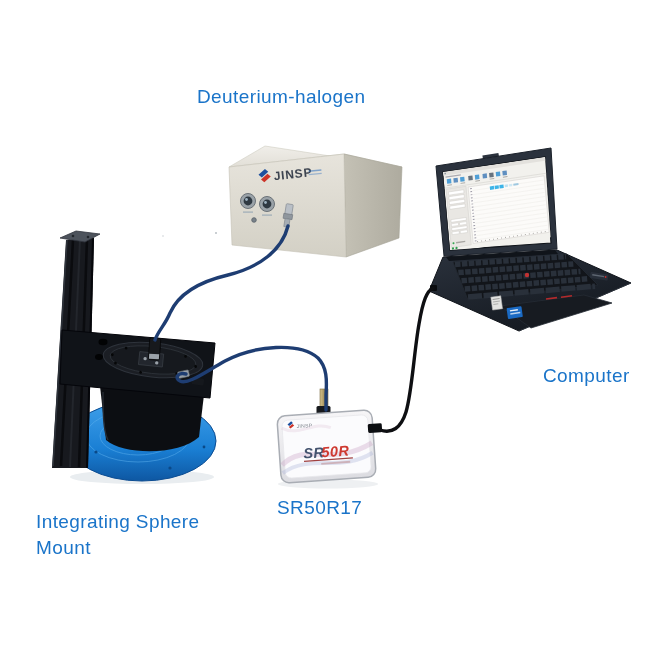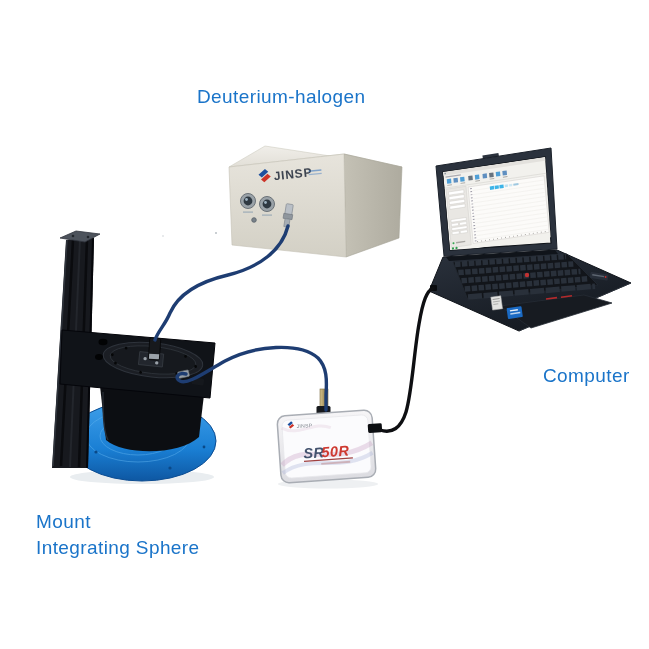--- a/index.html
+++ b/index.html
@@ -279,18 +279,19 @@
       <path d="M288,226 C282,250 260,267 228,275 C198,282 178,295 170,313 C165,325 158,331 155,340" stroke="#1e3d72" stroke-width="3.4"></path>
       <path d="M186,374 C178,372 174,378 180,381 C188,385 205,372 225,361 C255,345 300,342 318,358 C327,367 327,380 326,395 L326,410" stroke="#1e3d72" stroke-width="3.4"></path>
       <path d="M380,430 C392,434 401,428 406,412 C412,392 414,352 419,324 C423,300 427,291 433,288" stroke="#0e0f12" stroke-width="3.4"></path>
     </g>
   </svg>
 
   <div class="dev-label" style="left:197px;top:84px;">
     <div>Deuterium-halogen</div>
   </div>
   <div class="dev-label" style="left:527px;top:363px;margin-left:16px;">Computer</div>
+  <div class="dev-label" style="left:277px;top:495px;">SR50R17</div>
   <div class="dev-label" style="left:36px;top:509px;">
+    <div>Integrating Sphere</div>
     <div>Mount</div>
-    <div>Integrating Sphere</div>
   </div>
 
 </div>
 
 </body></html>

